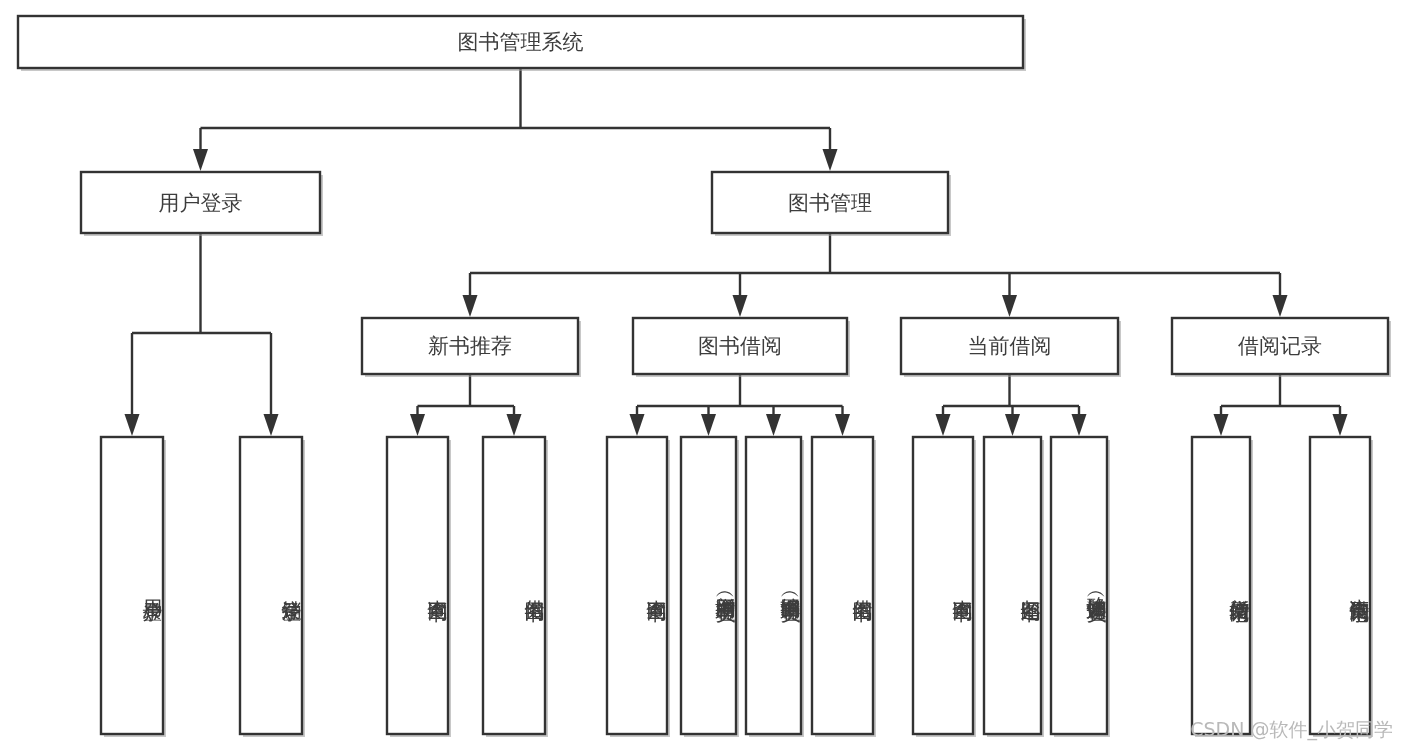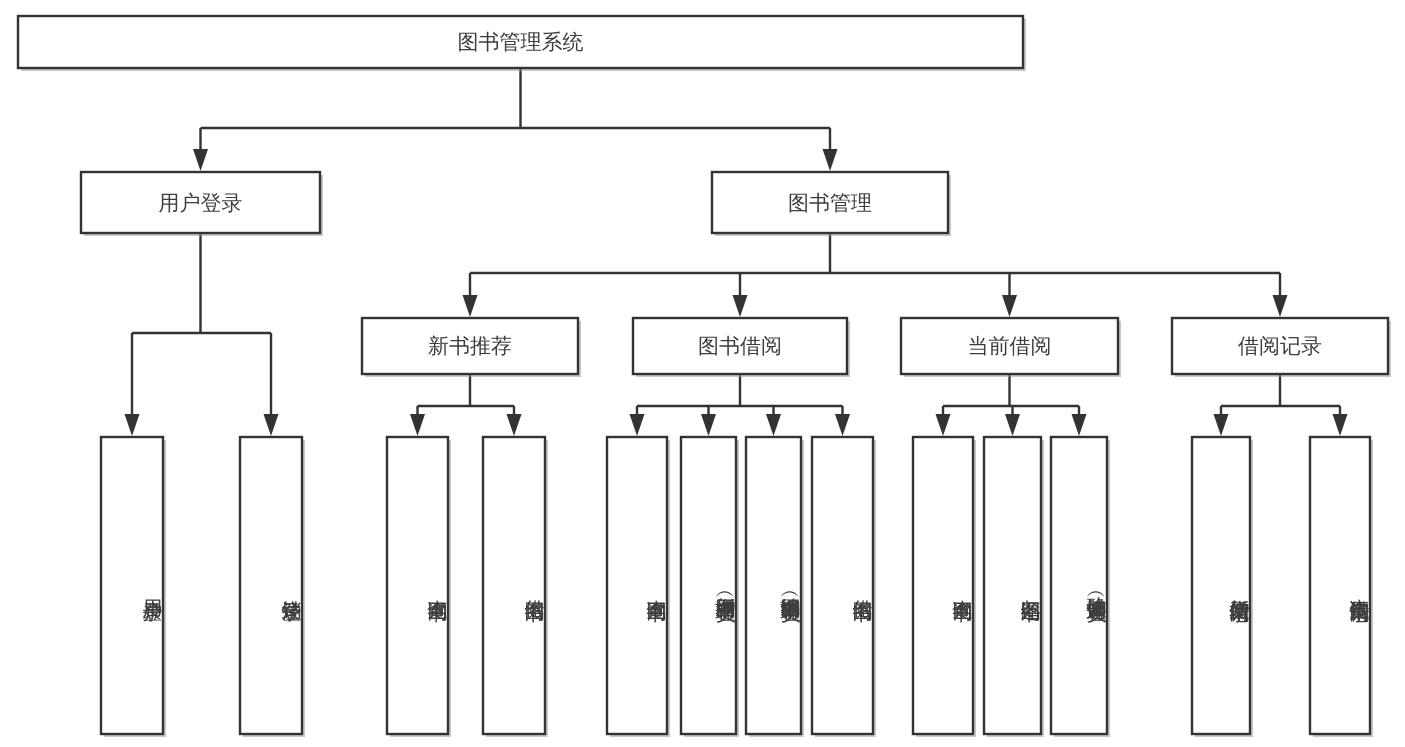--- a/index.html
+++ b/index.html
@@ -225,13 +225,14 @@
       <div class="node-label-v" style="left: 1051px; top: 447px; width: 56px; height: 277px;">
         <span>确认归还（管理员）</span>
       </div>
       <div class="node-label-v" style="left: 1192px; top: 447px; width: 58px; height: 277px;">
         <span>新增借阅记录</span>
       </div>
       <div class="node-label-v" style="left: 1310px; top: 447px; width: 60px; height: 277px;">
         <span>查询借阅记录</span>
       </div>
     </div>
+  <div class="watermark">CSDN @软件_小贺同学</div>
 </div>
 
 </body></html>

